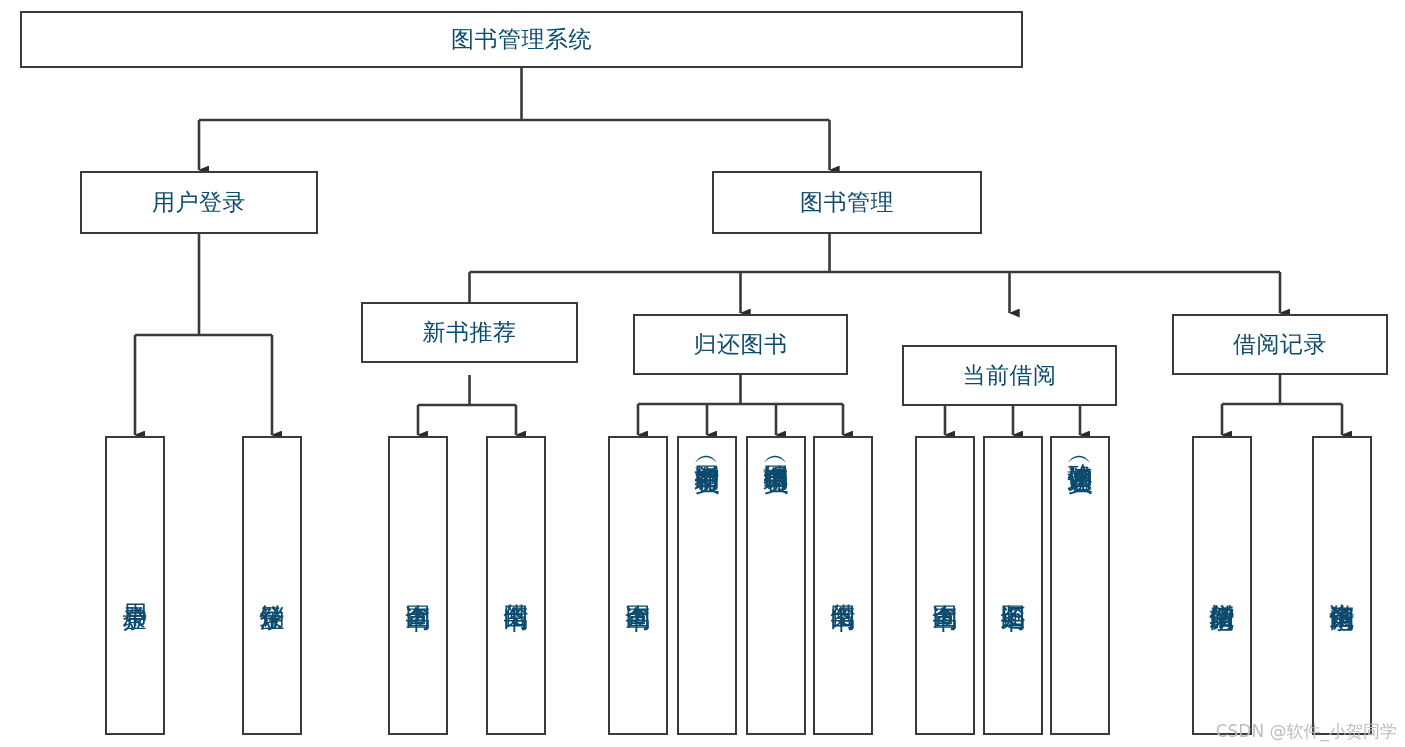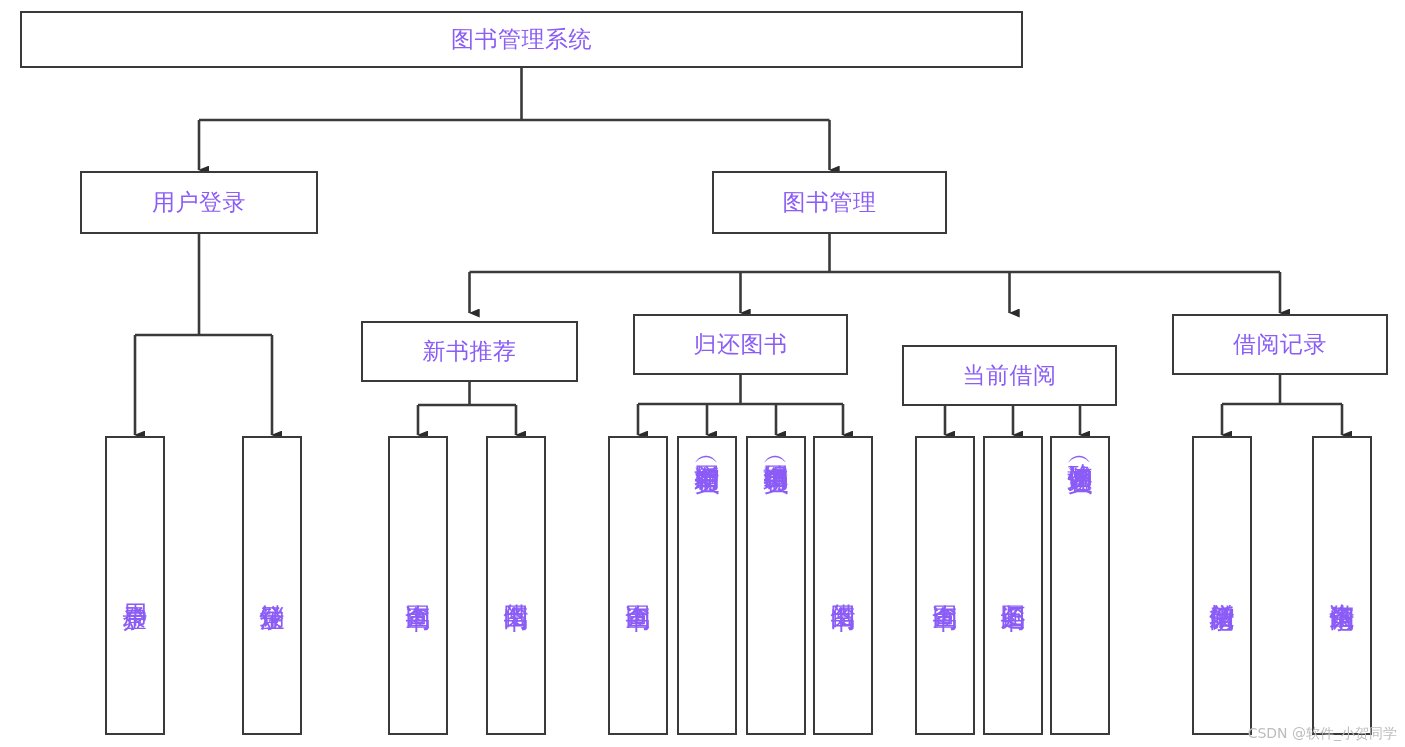--- a/index.html
+++ b/index.html
@@ -27,21 +27,21 @@
     pointer-events: none;
   }
   .node {
     position: absolute;
     box-sizing: border-box;
     background: #ffffff;
     border: 2.4px solid #3a3a3a;
     display: flex;
     align-items: center;
     justify-content: center;
-    color: #8b5cf6;
+    color: #0c4a6e;
     z-index: 2;
   }
   .node-label {
     display: block;
     text-align: center;
     line-height: 1.0;
     white-space: nowrap;
   }
   .node.horizontal .node-label {
     font-size: 23px;
@@ -65,21 +65,21 @@
     text-align: left;
   }
   .node.vertical.centered {
     align-items: center;
     padding-top: 0;
   }
   #watermark {
     position: absolute;
     right: 8px;
     bottom: 4px;
-    font-size: 14px;
+    font-size: 17px;
     color: #bdbdbd;
     z-index: 5;
     white-space: nowrap;
     font-family: "DejaVu Sans", "Liberation Sans", sans-serif;
   }
 </style>
 </head>
 <body>
 
 <div id="diagram-root">
@@ -127,24 +127,24 @@
       </g>
   </svg>
 
   <div id="nodes">
       <div class="node root horizontal" style="left: 20px; top: 11px; width: 1003px; height: 57px;">
         <span class="node-label">图书管理系统</span>
       </div>
       <div class="node level1 horizontal" style="left: 80px; top: 171px; width: 238px; height: 63px;">
         <span class="node-label">用户登录</span>
       </div>
-      <div class="node level1 horizontal" style="left: 712px; top: 171px; width: 235px; height: 63px;">
+      <div class="node level1 horizontal" style="left: 712px; top: 171px; width: 270px; height: 63px;">
         <span class="node-label">图书管理</span>
       </div>
-      <div class="node level2 horizontal" style="left: 361px; top: 321px; width: 217px; height: 61px;">
+      <div class="node level2 horizontal" style="left: 361px; top: 302px; width: 217px; height: 61px;">
         <span class="node-label">新书推荐</span>
       </div>
       <div class="node level2 horizontal" style="left: 633px; top: 314px; width: 215px; height: 61px;">
         <span class="node-label">归还图书</span>
       </div>
       <div class="node level2 horizontal" style="left: 902px; top: 314px; width: 215px; height: 61px; margin-top: 31px;">
         <span class="node-label">当前借阅</span>
       </div>
       <div class="node level2 horizontal" style="left: 1172px; top: 314px; width: 216px; height: 61px;">
         <span class="node-label">借阅记录</span>

